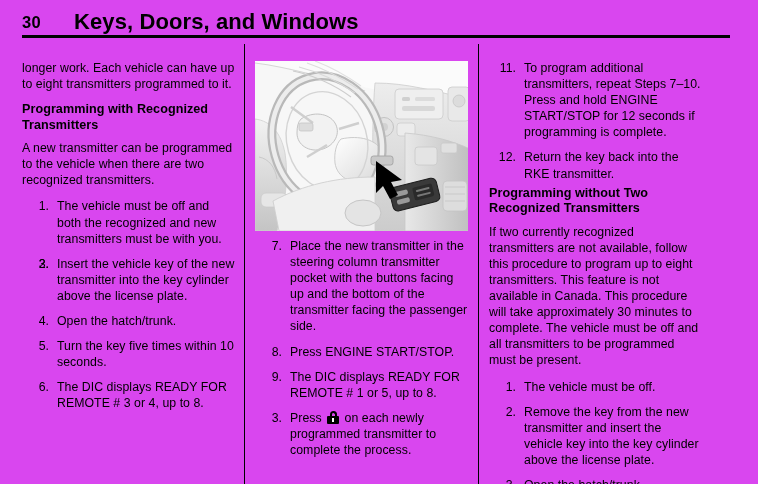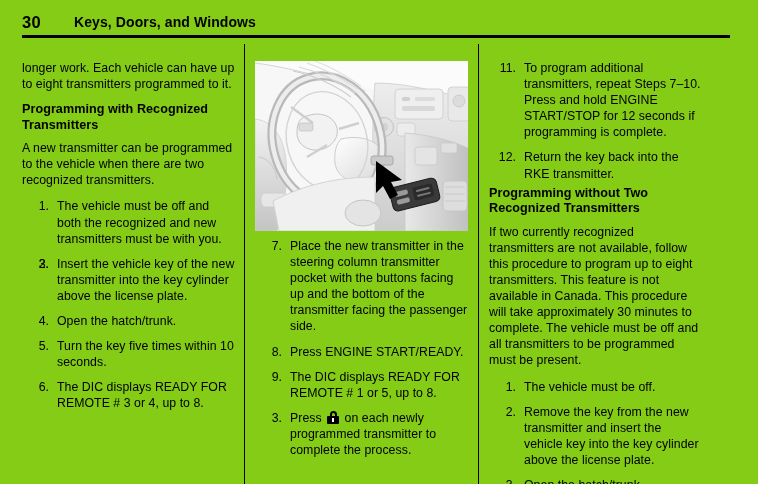--- a/index.html
+++ b/index.html
@@ -14,21 +14,21 @@
     color: #000000;
     overflow: hidden;
     position: relative;
   }
 
   .page {
     position: absolute;
     left: 0; top: 0;
     width: 758px;
     height: 484px;
-    background: #84cc16;
+    background: #d946ef;
   }
 
   
   .page-header {
     position: absolute;
     left: 22px;
     top: 12px;
     width: 708px;
     height: 26px;
     display: flex;
@@ -36,21 +36,21 @@
   }
   .page-number {
     font-size: 16.5px;
     font-weight: bold;
     letter-spacing: 0.2px;
     line-height: 20px;
     width: 52px;
     flex: 0 0 52px;
   }
   .header-title {
-    font-size: 14px;
+    font-size: 22px;
     font-weight: bold;
     letter-spacing: 0.1px;
     line-height: 20px;
     white-space: nowrap;
   }
   .header-rule {
     position: absolute;
     left: 22px;
     top: 35px;
     width: 708px;
@@ -325,21 +325,21 @@
         </svg>
       </div>
 
       <ol class="steps">
         <li>
           <span class="step-num">7.</span>
           <span class="step-body">Place the new transmitter in the steering column transmitter pocket with the buttons facing up and the bottom of the transmitter facing the passenger side.</span>
         </li>
         <li>
           <span class="step-num">8.</span>
-          <span class="step-body">Press ENGINE START/READY.</span>
+          <span class="step-body">Press ENGINE START/STOP.</span>
         </li>
         <li>
           <span class="step-num">9.</span>
           <span class="step-body">The DIC displays READY FOR REMOTE # 1 or 5, up to 8.</span>
         </li>
         <li>
           <span class="step-num">3.</span>
           <span class="step-body"><span>Press </span><span class="lock-icon"><span class="shackle"></span><span class="lockbody"></span><span class="keyhole"></span></span><span> on each newly programmed transmitter to complete the process.</span></span>
         </li>
       </ol>

